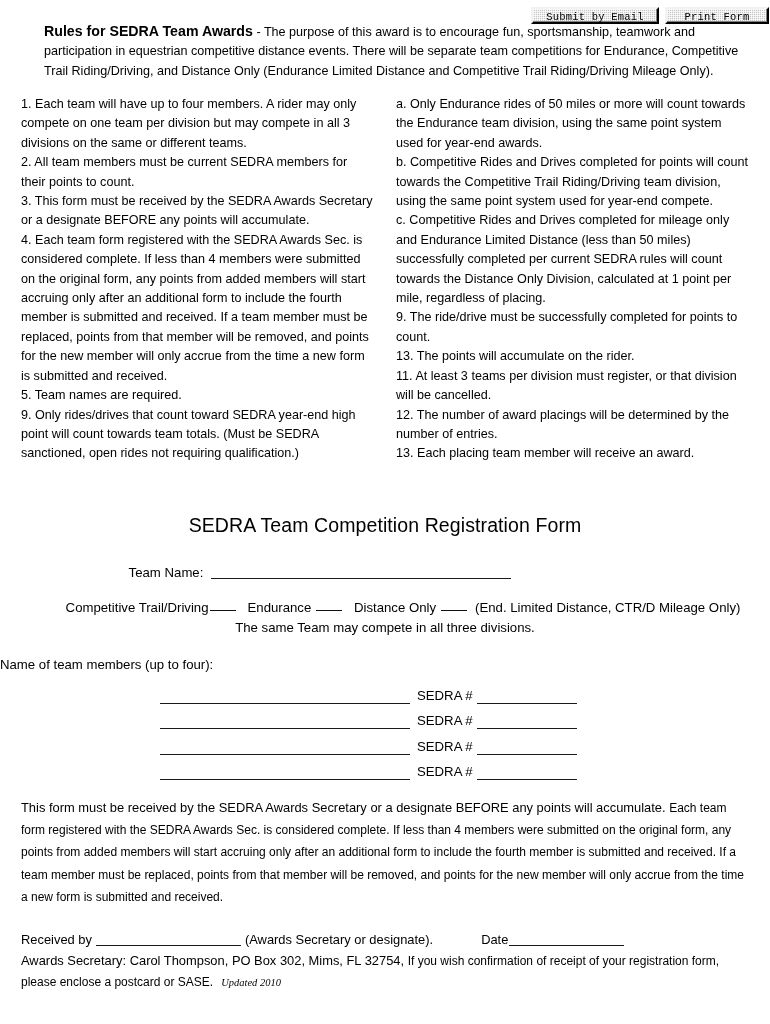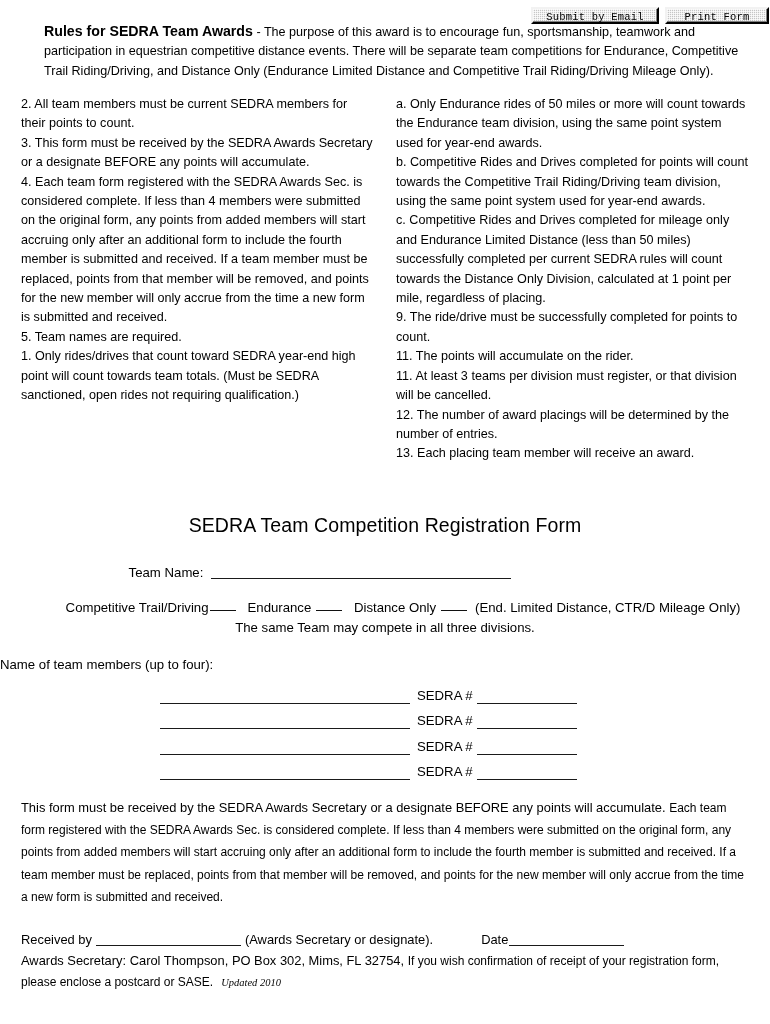--- a/index.html
+++ b/index.html
@@ -234,32 +234,33 @@
 </div>
 
 <div class="header-block">
   <div class="header-para">
     <span class="rules-title">Rules for SEDRA Team Awards</span><span> - </span><span>The purpose of this award is to encourage fun, sportsmanship, teamwork and participation in equestrian competitive distance events. There will be separate team competitions for Endurance, Competitive Trail Riding/Driving, and Distance Only (Endurance Limited Distance and Competitive Trail Riding/Driving Mileage Only).</span>
   </div>
 </div>
 
 <div class="rules-cols">
   <div class="rules-col" id="rules-left">
+      <p>1. Each team will have up to four members. A rider may only compete on one team per division but may compete in all 3 divisions on the same or different teams.</p>
       <p>2. All team members must be current SEDRA members for their points to count.</p>
       <p>3. This form must be received by the SEDRA Awards Secretary or a designate BEFORE any points will accumulate.</p>
       <p>4. Each team form registered with the SEDRA Awards Sec. is considered complete. If less than 4 members were submitted on the original form, any points from added members will start accruing only after an additional form to include the fourth member is submitted and received. If a team member must be replaced, points from that member will be removed, and points for the new member will only accrue from the time a new form is submitted and received.</p>
       <p>5. Team names are required.</p>
-      <p>1. Only rides/drives that count toward SEDRA year-end high point will count towards team totals. (Must be SEDRA sanctioned, open rides not requiring qualification.)</p>
+      <p>9. Only rides/drives that count toward SEDRA year-end high point will count towards team totals. (Must be SEDRA sanctioned, open rides not requiring qualification.)</p>
     </div>
   <div class="rules-col" id="rules-right">
       <p>a. Only Endurance rides of 50 miles or more will count towards the Endurance team division, using the same point system used for year-end awards.</p>
-      <p>b. Competitive Rides and Drives completed for points will count towards the Competitive Trail Riding/Driving team division, using the same point system used for year-end awards.</p>
+      <p>b. Competitive Rides and Drives completed for points will count towards the Competitive Trail Riding/Driving team division, using the same point system used for year-end compete.</p>
       <p>c. Competitive Rides and Drives completed for mileage only and Endurance Limited Distance (less than 50 miles) successfully completed per current SEDRA rules will count towards the Distance Only Division, calculated at 1 point per mile, regardless of placing.</p>
       <p>9. The ride/drive must be successfully completed for points to count.</p>
-      <p>11. The points will accumulate on the rider.</p>
+      <p>13. The points will accumulate on the rider.</p>
       <p>11. At least 3 teams per division must register, or that division will be cancelled.</p>
       <p>12. The number of award placings will be determined by the number of entries.</p>
       <p>13. Each placing team member will receive an award.</p>
     </div>
 </div>
 
 <div id="registration-title">SEDRA Team Competition Registration Form</div>
 
 <div class="team-name-row">
   <span>Team Name:</span><span class="fill-line" id="team-name-line"></span>

